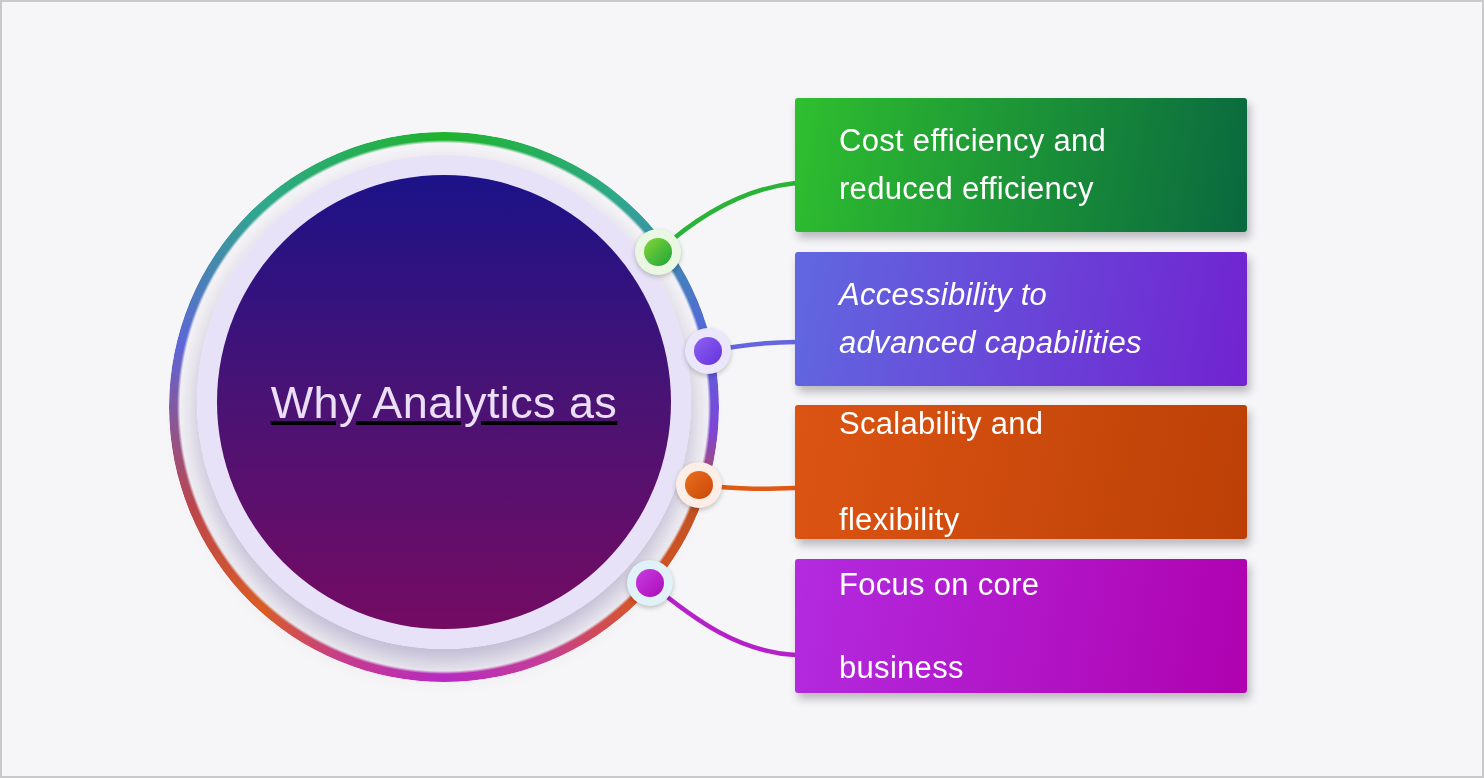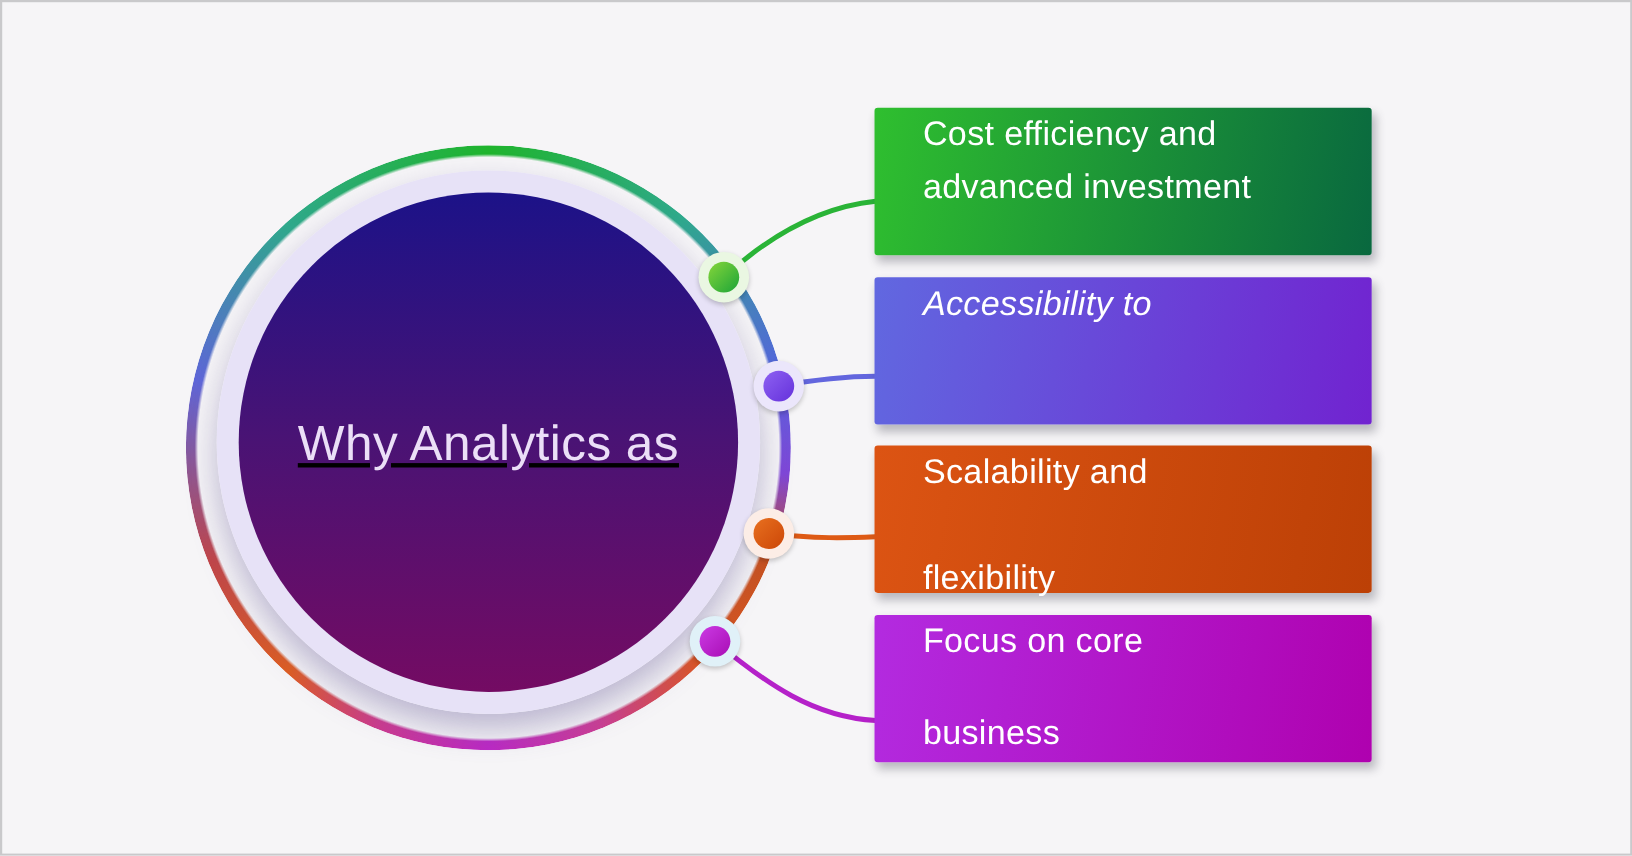--- a/index.html
+++ b/index.html
@@ -51,21 +51,21 @@
   .dot{width:28px;height:28px;border-radius:50%;}
   .halo.d1{left:633px;top:227px;}
   .halo.d2{left:683px;top:326px;}
   .halo.d3{left:674px;top:460px;}
   .halo.d4{left:625px;top:558px;}
   
   .item-box{
     position:absolute;left:793px;width:452px;height:134px;
     z-index:6;
     border-radius:3px;
-    display:flex;flex-direction:column;
+    display:flex;flex-direction:column;justify-content:center;
     padding-left:44px;box-sizing:border-box;
     color:#FFFFFF;
     font-size:31px;line-height:48px;font-weight:500;letter-spacing:0.3px;
     box-shadow:3px 6px 9px rgba(55,55,70,0.32);
   }
   .item-box span{display:block;}
   .b1{top:96px;}
   .b2{top:250px;}
   .b3{top:403px;}
   .b4{top:557px;gap:35px;}
@@ -100,24 +100,25 @@
   </div>
   <div class="halo d3" style="background: rgb(252, 237, 230);">
     <div class="dot" style="background: linear-gradient(135deg, rgb(232, 112, 31), rgb(204, 71, 8));"></div>
   </div>
   <div class="halo d4" style="background: rgb(224, 241, 248);">
     <div class="dot" style="background: linear-gradient(135deg, rgb(203, 59, 228), rgb(169, 13, 181));"></div>
   </div>
 
   <div class="item-box b1" style="background: linear-gradient(100deg, rgb(47, 191, 47), rgb(9, 104, 63));">
     <span>Cost efficiency and</span>
-    <span>advanced investment</span>
+    <span>reduced efficiency</span>
   </div>
   <div class="item-box b2" style="background: linear-gradient(100deg, rgb(97, 104, 224), rgb(113, 35, 208)); font-style: italic;">
     <span>Accessibility to</span>
+    <span>advanced capabilities</span>
   </div>
   <div class="item-box b3" style="background: linear-gradient(100deg, rgb(220, 84, 19), rgb(188, 64, 6)); gap: 48px;">
     <span>Scalability and</span>
     <span>flexibility</span>
   </div>
   <div class="item-box b4" style="background: linear-gradient(100deg, rgb(179, 43, 224), rgb(175, 1, 175));">
     <span>Focus on core</span>
     <span>business</span>
   </div>
 

